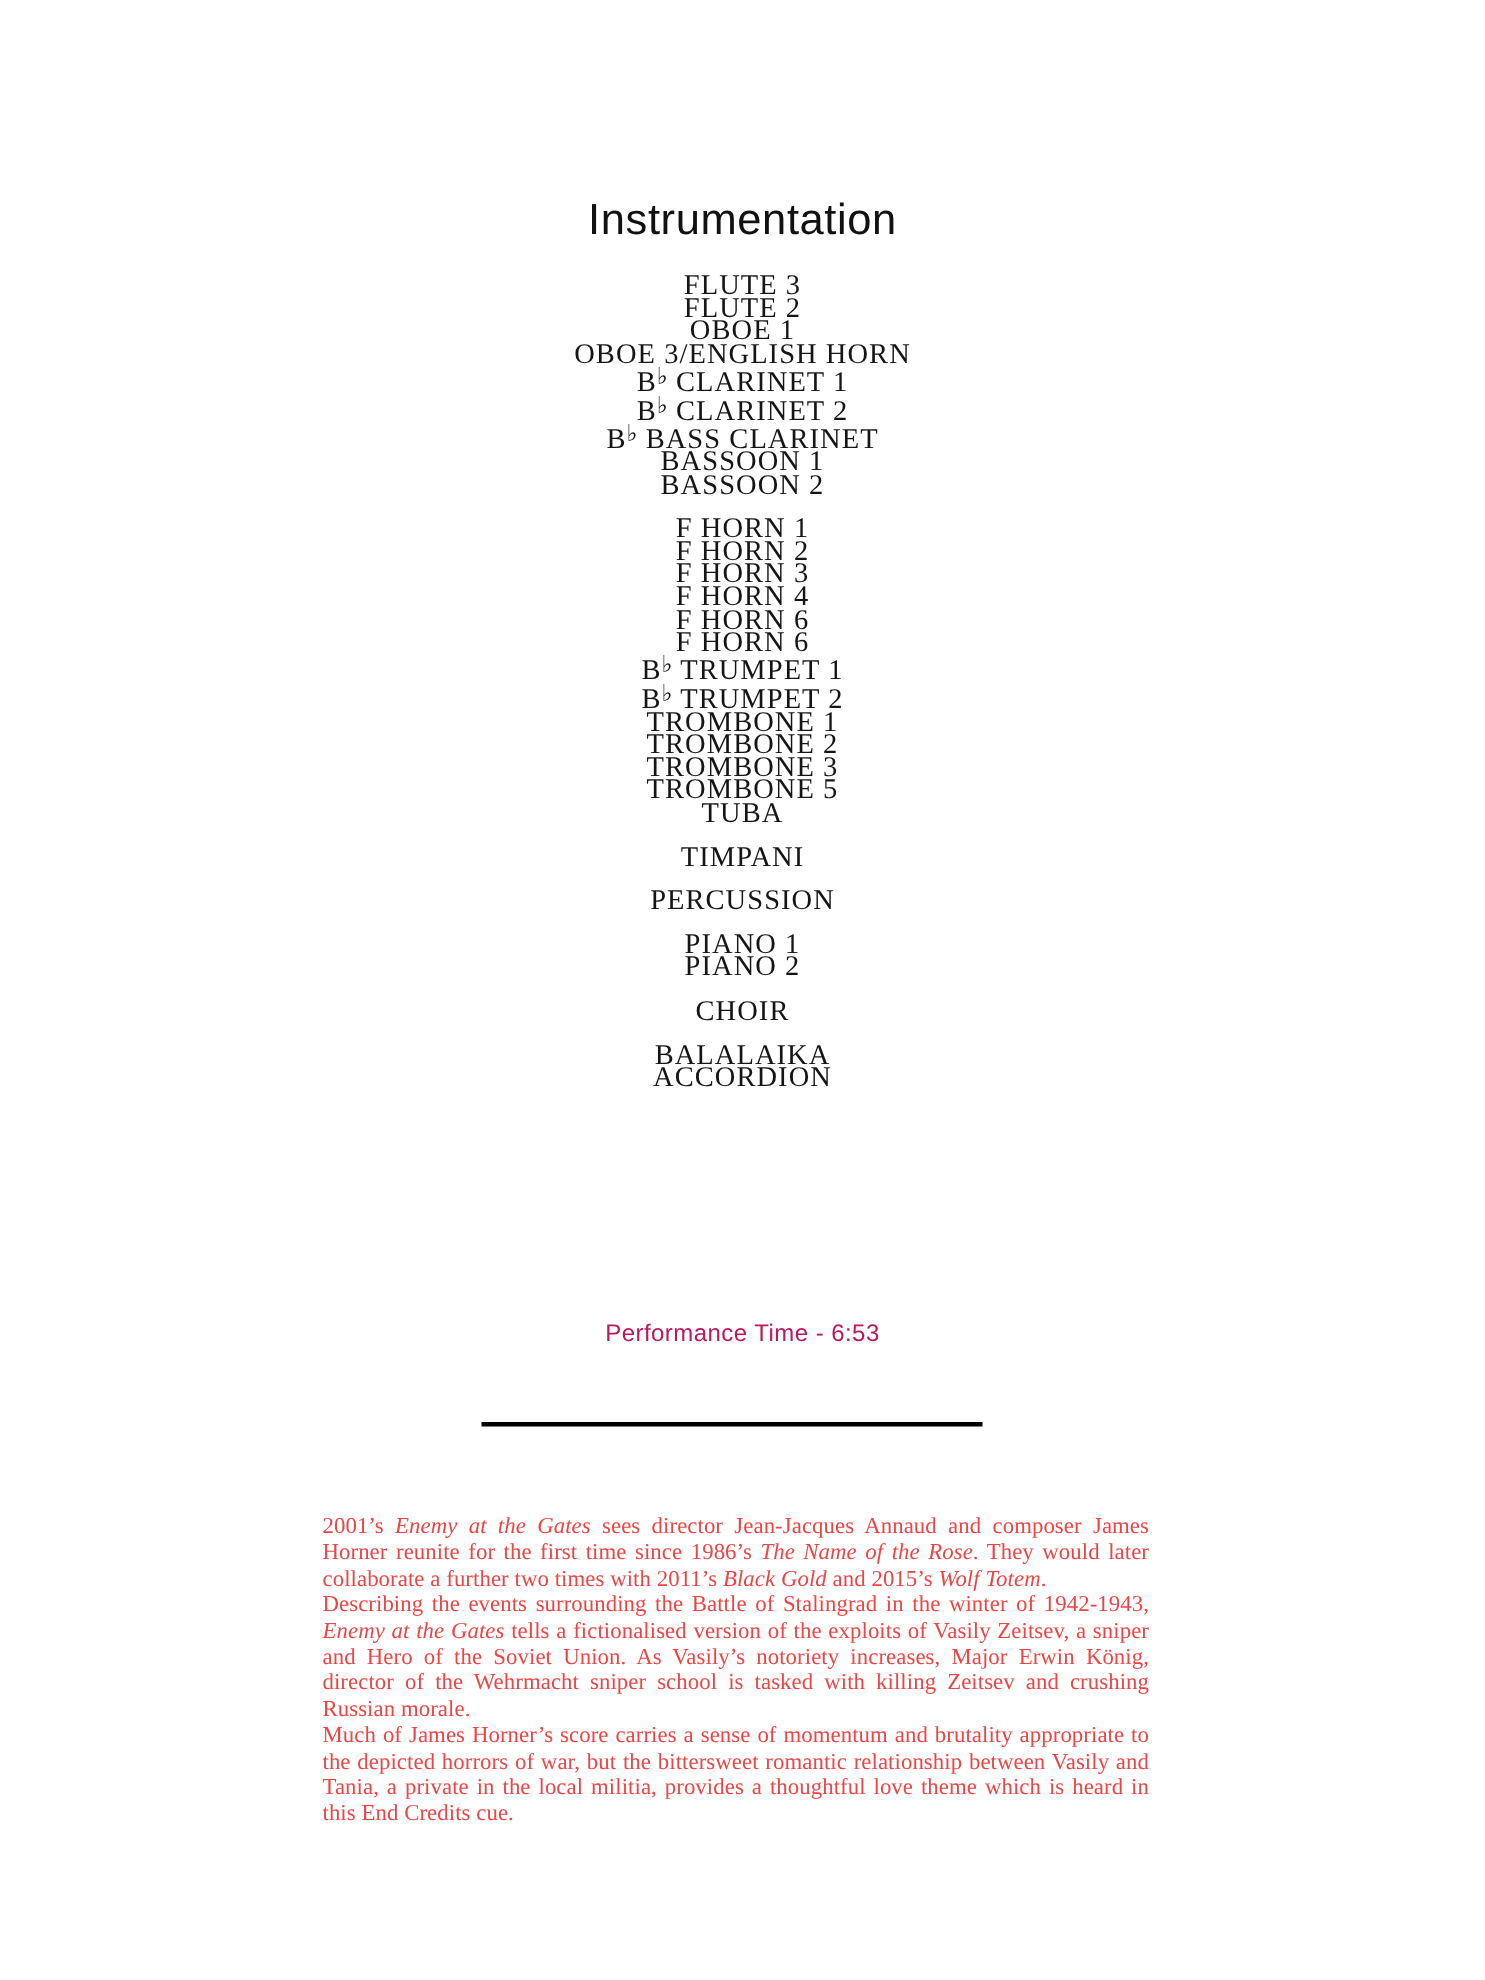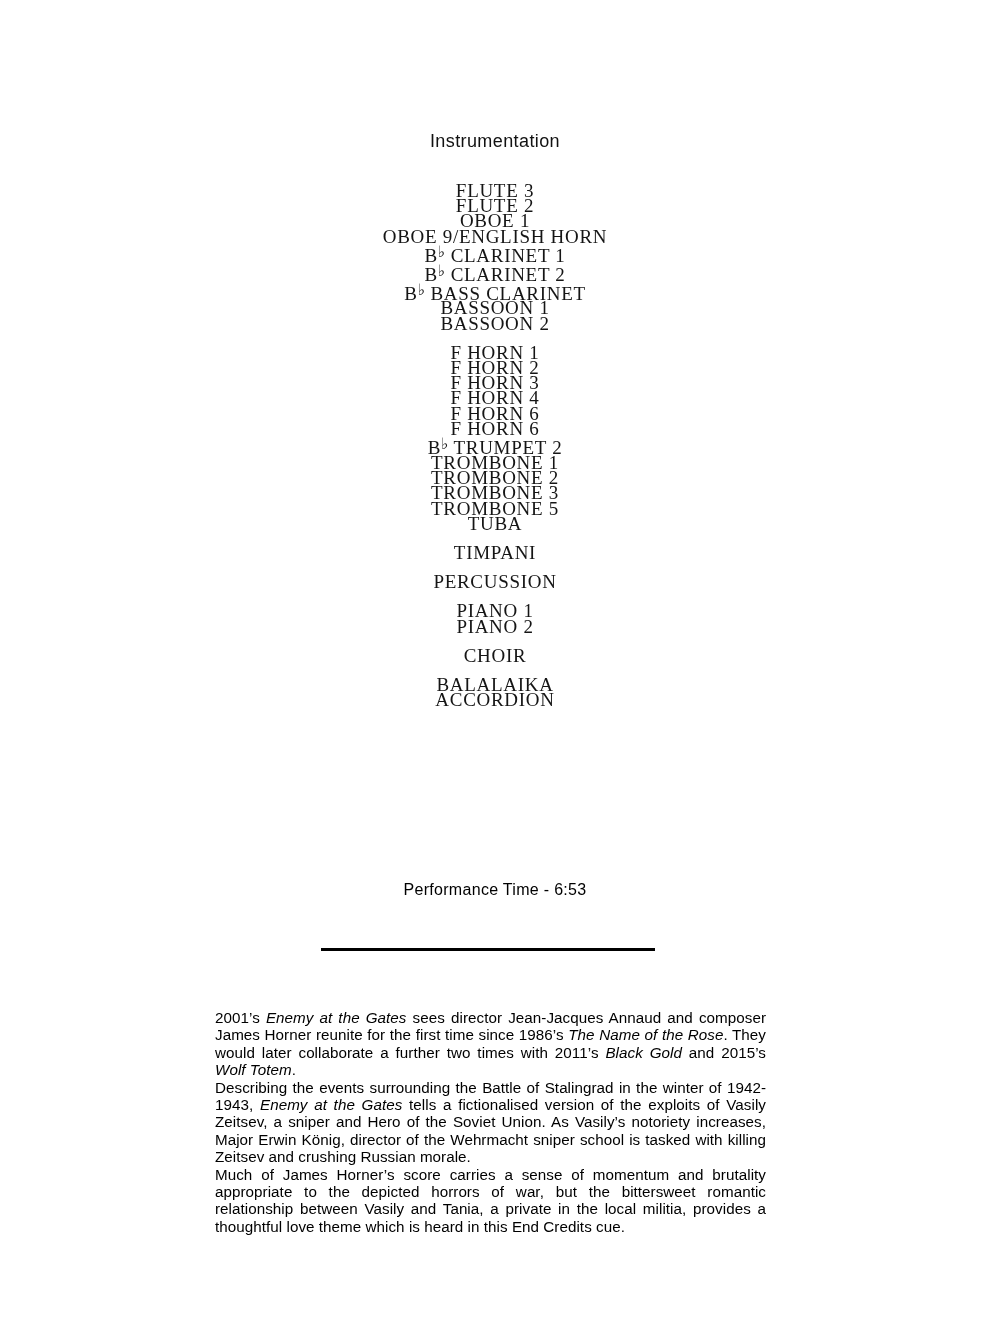--- a/index.html
+++ b/index.html
@@ -17,21 +17,21 @@
   }
 
   
   .doc-title {
     position: absolute;
     top: 131px;
     left: 0;
     width: 990px;
     text-align: center;
     font-family: "Liberation Sans", sans-serif;
-    font-size: 18px;
+    font-size: 29px;
     font-weight: 400;
     letter-spacing: 0.4px;
     color: #111111;
   }
 
   
   .instr-list {
     position: absolute;
     top: 183px;
     left: 0;
@@ -59,45 +59,45 @@
   
   .perf-time {
     position: absolute;
     top: 881px;
     left: 0;
     width: 990px;
     text-align: center;
     font-family: "Liberation Sans", sans-serif;
     font-size: 16px;
     letter-spacing: 0.3px;
-    color: #000000;
+    color: #be185d;
   }
 
   
   .divider {
     position: absolute;
     top: 948px;
     left: 321px;
     width: 334px;
     height: 3px;
     background: #000000;
   }
 
   
   .notes {
     position: absolute;
     top: 1009px;
     left: 215px;
     width: 551px;
-    font-family: Liberation Sans, sans-serif;
+    font-family: Liberation Serif, serif;
     font-size: 15.2px;
     line-height: 17.4px;
     text-align: justify;
     text-justify: inter-word;
-    color: #000000;
+    color: #ef4444;
     letter-spacing: 0.05px;
   }
   .notes p {
     margin: 0;
   }
   .notes em {
     font-style: italic;
   }
 </style>
 </head>
@@ -105,34 +105,35 @@
 
 <div class="page">
 
   <div class="doc-title">Instrumentation</div>
 
   <div class="instr-list">
       <div class="instr-group">
         <div class="instr-line">FLUTE 3</div>
         <div class="instr-line">FLUTE 2</div>
         <div class="instr-line">OBOE 1</div>
-        <div class="instr-line">OBOE 9/ENGLISH HORN</div>
+        <div class="instr-line">OBOE 3/ENGLISH HORN</div>
         <div class="instr-line">B<span class="flat">♭</span> CLARINET 1</div>
         <div class="instr-line">B<span class="flat">♭</span> CLARINET 2</div>
         <div class="instr-line">B<span class="flat">♭</span> BASS CLARINET</div>
         <div class="instr-line">BASSOON 1</div>
         <div class="instr-line">BASSOON 2</div>
       </div>
       <div class="instr-group">
         <div class="instr-line">F HORN 1</div>
         <div class="instr-line">F HORN 2</div>
         <div class="instr-line">F HORN 3</div>
         <div class="instr-line">F HORN 4</div>
         <div class="instr-line">F HORN 6</div>
         <div class="instr-line">F HORN 6</div>
+        <div class="instr-line">B<span class="flat">♭</span> TRUMPET 1</div>
         <div class="instr-line">B<span class="flat">♭</span> TRUMPET 2</div>
         <div class="instr-line">TROMBONE 1</div>
         <div class="instr-line">TROMBONE 2</div>
         <div class="instr-line">TROMBONE 3</div>
         <div class="instr-line">TROMBONE 5</div>
         <div class="instr-line">TUBA</div>
       </div>
       <div class="instr-group">
         <div class="instr-line">TIMPANI</div>
       </div>

